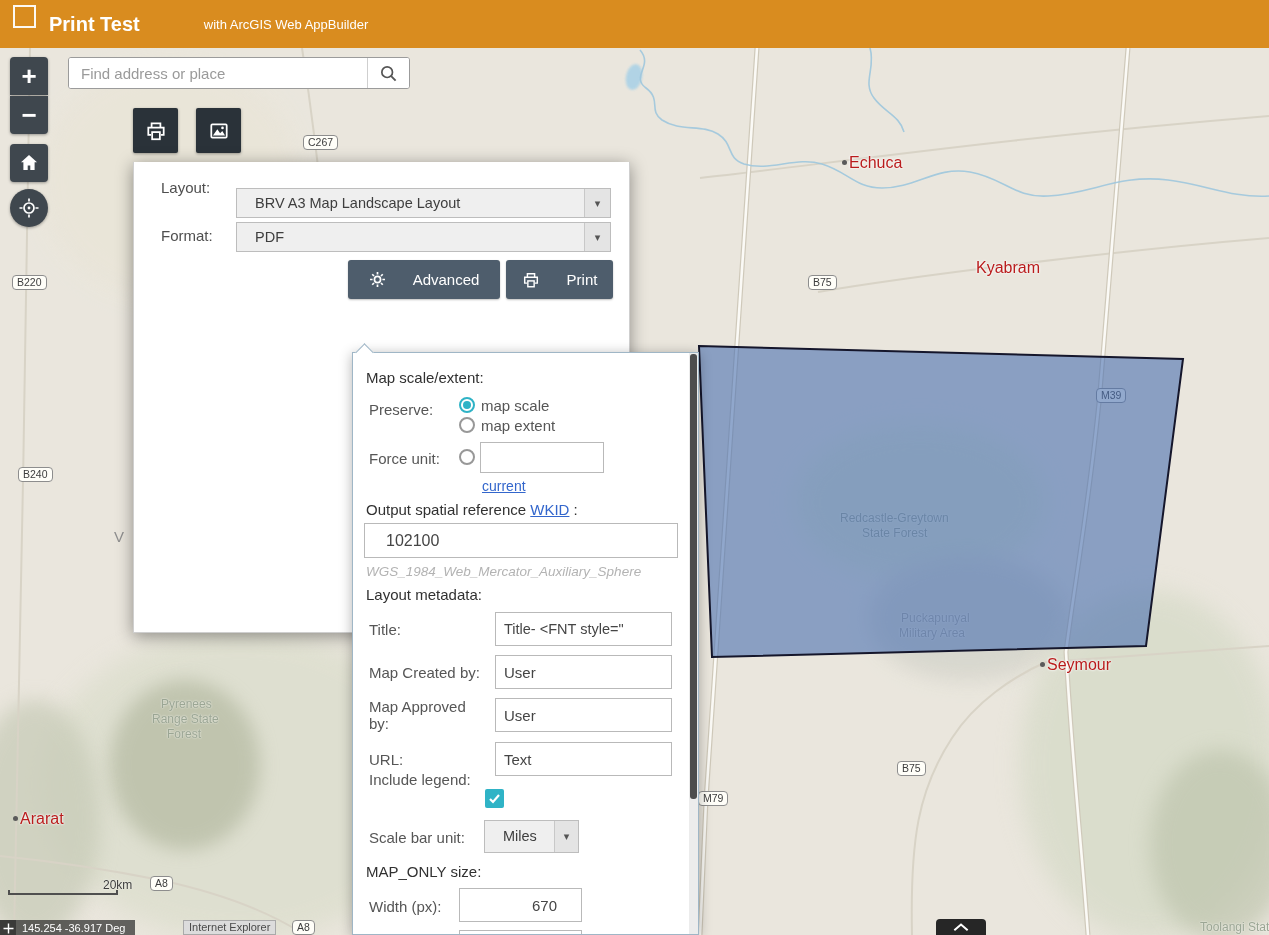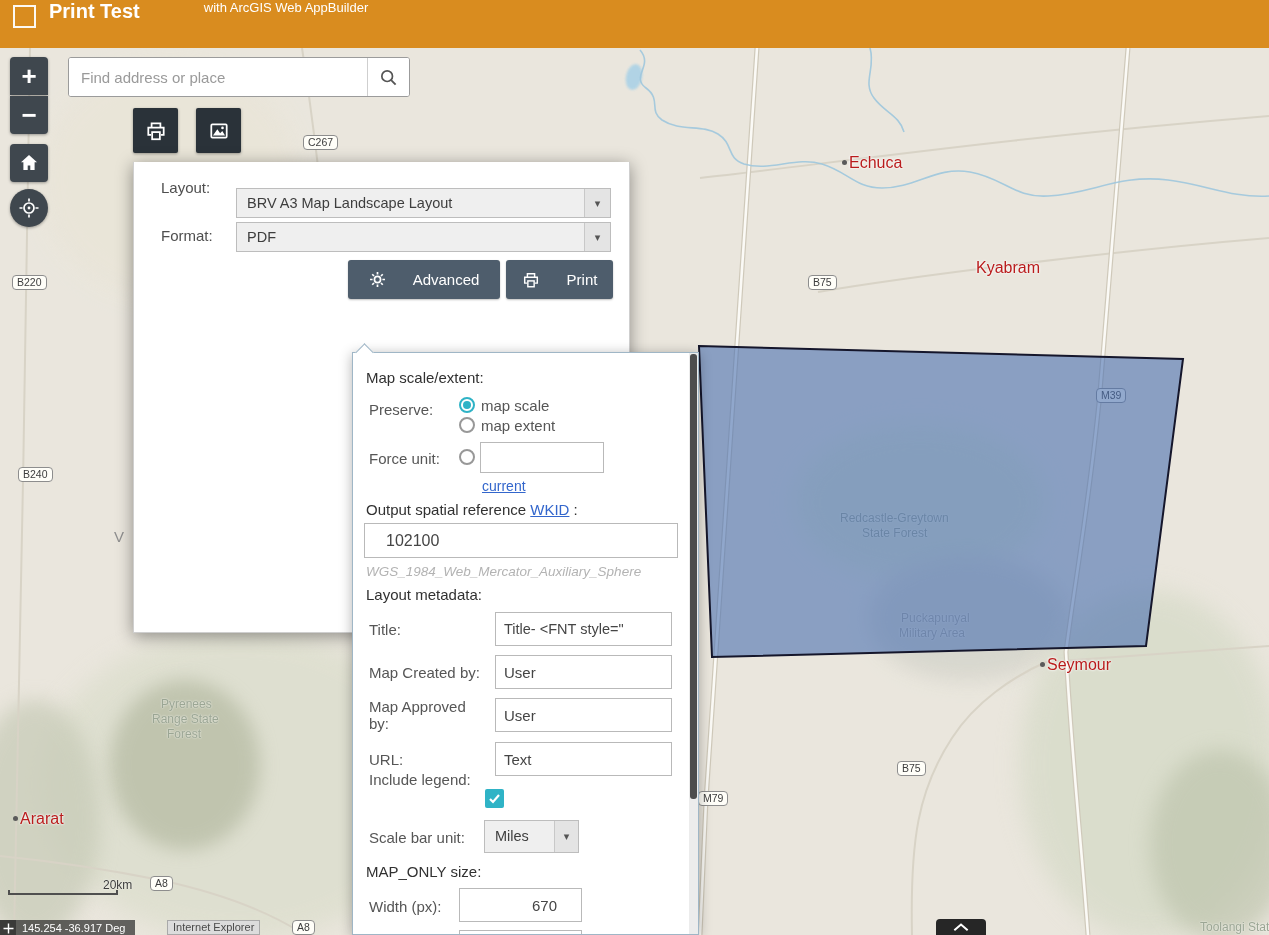--- a/index.html
+++ b/index.html
@@ -2,42 +2,42 @@
 <html><head>
 <meta charset="utf-8">
 <style>
   *{margin:0;padding:0;box-sizing:border-box}
   html,body{background:#888}
   body{font-family:"Liberation Sans","DejaVu Sans",sans-serif}
   .stage{position:relative;width:1269px;height:935px;overflow:hidden;background:#eae6dd;margin:0 auto}
   .abs{position:absolute}
   .patch{position:absolute;border-radius:50%}
   
-  .header{left:0;top:0;width:1269px;height:48px;background:#D98C1F;display:flex;z-index:30}
+  .header{left:0;top:0;width:1269px;height:48px;background:#D98C1F;display:flex;align-items:center;z-index:30}
   .logo-box{width:23px;height:23px;border:2px solid #fff;margin:0 13px;align-self:flex-start;margin-top:5px;opacity:.95}
   .app-title{font-size:20px;font-weight:bold;color:#fff}
   .app-subtitle{margin-left:64px;font-size:13px;font-weight:normal;color:#fff}
   
   .ctl{background:#3F474E;color:#fff;border-radius:4px;display:flex;align-items:center;justify-content:center;cursor:pointer;box-shadow:0 1px 3px rgba(0,0,0,.35);z-index:25}
   .zoomtxt{font-size:26px;font-weight:bold;line-height:1}
   .toolbtn{background:#2A3239;border-radius:2px}
   
-  .search{left:68px;top:57px;width:342px;height:40px;background:#fff;border:1px solid #9b9b9b;border-radius:3px;display:flex;z-index:25;overflow:hidden}
+  .search{left:68px;top:57px;width:342px;height:32px;background:#fff;border:1px solid #9b9b9b;border-radius:3px;display:flex;z-index:25;overflow:hidden}
   .search input{flex:1;border:none;outline:none;font-size:15px;color:#444;padding:0 12px;font-family:inherit}
   .search input::placeholder{color:#9a9a9a}
   .search-btn{width:42px;border-left:1px solid #cfcfcf;display:flex;align-items:center;justify-content:center;cursor:pointer;background:#fff}
   
   .dlg{left:133px;top:162px;width:497px;z-index:40;box-shadow:0 3px 16px rgba(0,0,0,.4)}
   .dlg-header{height:39px;background:#D98C1F;display:flex;align-items:center;justify-content:space-between;padding:0 15px}
   .dlg-title{color:#fff;font-size:16px;font-weight:bold}
   .dlg-close{color:#fff;font-size:22px;line-height:1;cursor:pointer}
   .dlg-body{position:relative;height:471px;background:#fff;border:1px solid #cfcfcf;border-top:none}
   .fieldlabel{position:absolute;font-size:15px;color:#4f4f4f}
   .dd{background:#efefef;border:1px solid #bdbdbd;position:absolute;cursor:pointer}
-  .dd-text{padding-left:10px;font-size:14.5px;color:#3e3e3e;line-height:28px;white-space:nowrap;overflow:hidden;margin-right:27px}
+  .dd-text{padding-left:18px;font-size:14.5px;color:#3e3e3e;line-height:28px;white-space:nowrap;overflow:hidden;margin-right:27px}
   .dd-arrowbox{position:absolute;top:0;right:0;width:26px;height:100%;background:#e4e4e4;border-left:1px solid #c8c8c8;display:flex;align-items:center;justify-content:center;color:#555;font-size:11px}
   .btn{position:absolute;background:#4E5D6C;color:#fff;border-radius:3px;display:flex;align-items:center;justify-content:center;gap:27px;font-size:15px;cursor:pointer;box-shadow:0 1px 2px rgba(0,0,0,.25)}
   
   .adv-panel{left:352px;top:352px;width:347px;height:583px;z-index:50;background:#fff;border:1px solid #9fb6c6;box-shadow:0 2px 12px rgba(0,0,0,.3);overflow:hidden}
   .notch{position:absolute;left:358px;top:346px;width:13px;height:13px;background:#fff;border-left:1px solid #9fb6c6;border-top:1px solid #9fb6c6;transform:rotate(45deg);z-index:51}
   .sec{position:absolute;font-size:15px;color:#313131}
   .plabel{position:absolute;font-size:15px;color:#565656}
   .inp{position:absolute;border:1px solid #b9b9b9;font-size:15px;color:#454545;padding:0 8px;font-family:inherit;outline:none;background:#fff}
   .link{color:#3366cc;text-decoration:underline;font-size:14px;cursor:pointer}
   .radio{position:absolute;width:16px;height:16px;border-radius:50%;background:#fff;border:2px solid #989898;cursor:pointer}
@@ -145,21 +145,21 @@
     <div class="coordicon">
       <svg width="11" height="11" viewBox="0 0 11 11">
           <g stroke="#fff" stroke-width="1.4">
             <path d="M5.5 0.5v10M0.5 5.5h10"></path>
           </g>
         </svg>
     </div>
     <div class="coordtext">145.254 -36.917 Deg</div>
   </div>
 
-  <div class="attr" style="left:167px;top:920px">Internet Explorer</div>
+  <div class="attr" style="left:183px;top:920px">Internet Explorer</div>
 
   <div class="chev" style="left:936px;top:919px">
     <svg width="22" height="10" viewBox="0 0 24 12">
         <polyline points="4,10 12,3 20,10" fill="none" stroke="#fff" stroke-width="2.4"></polyline>
       </svg>
   </div>
 
   <div class="abs header">
     <div class="logo-box"></div>
     <div class="app-title">Print Test</div>

